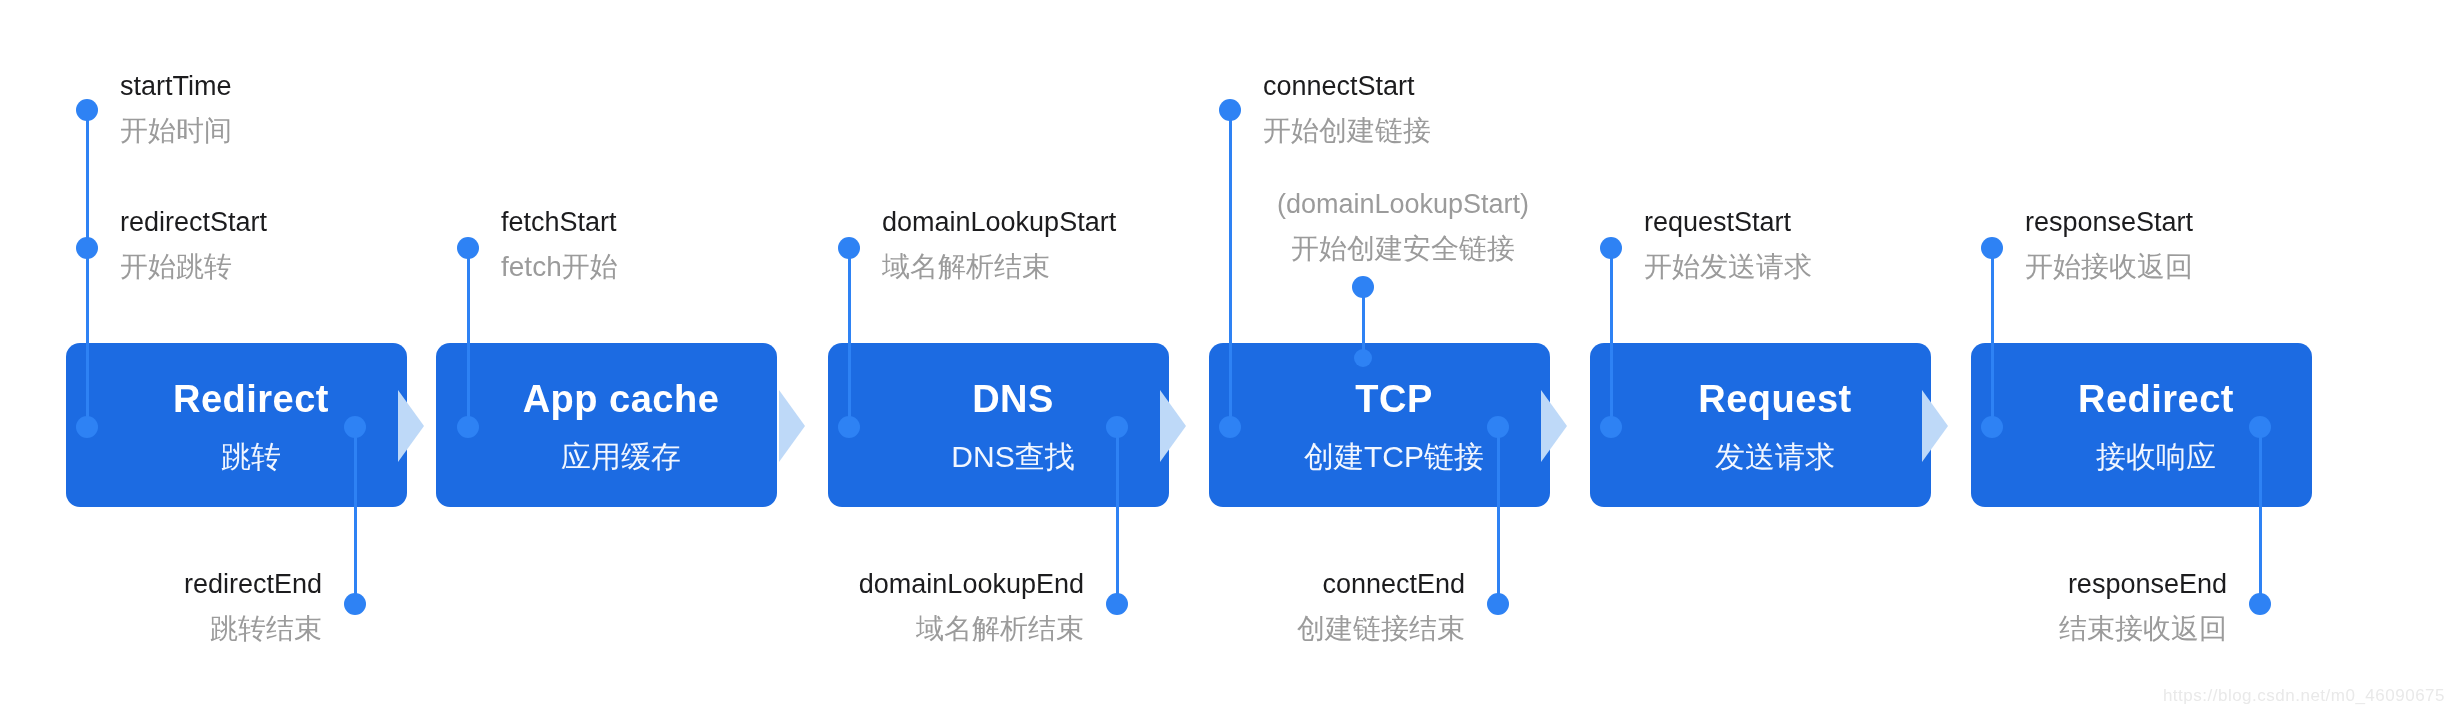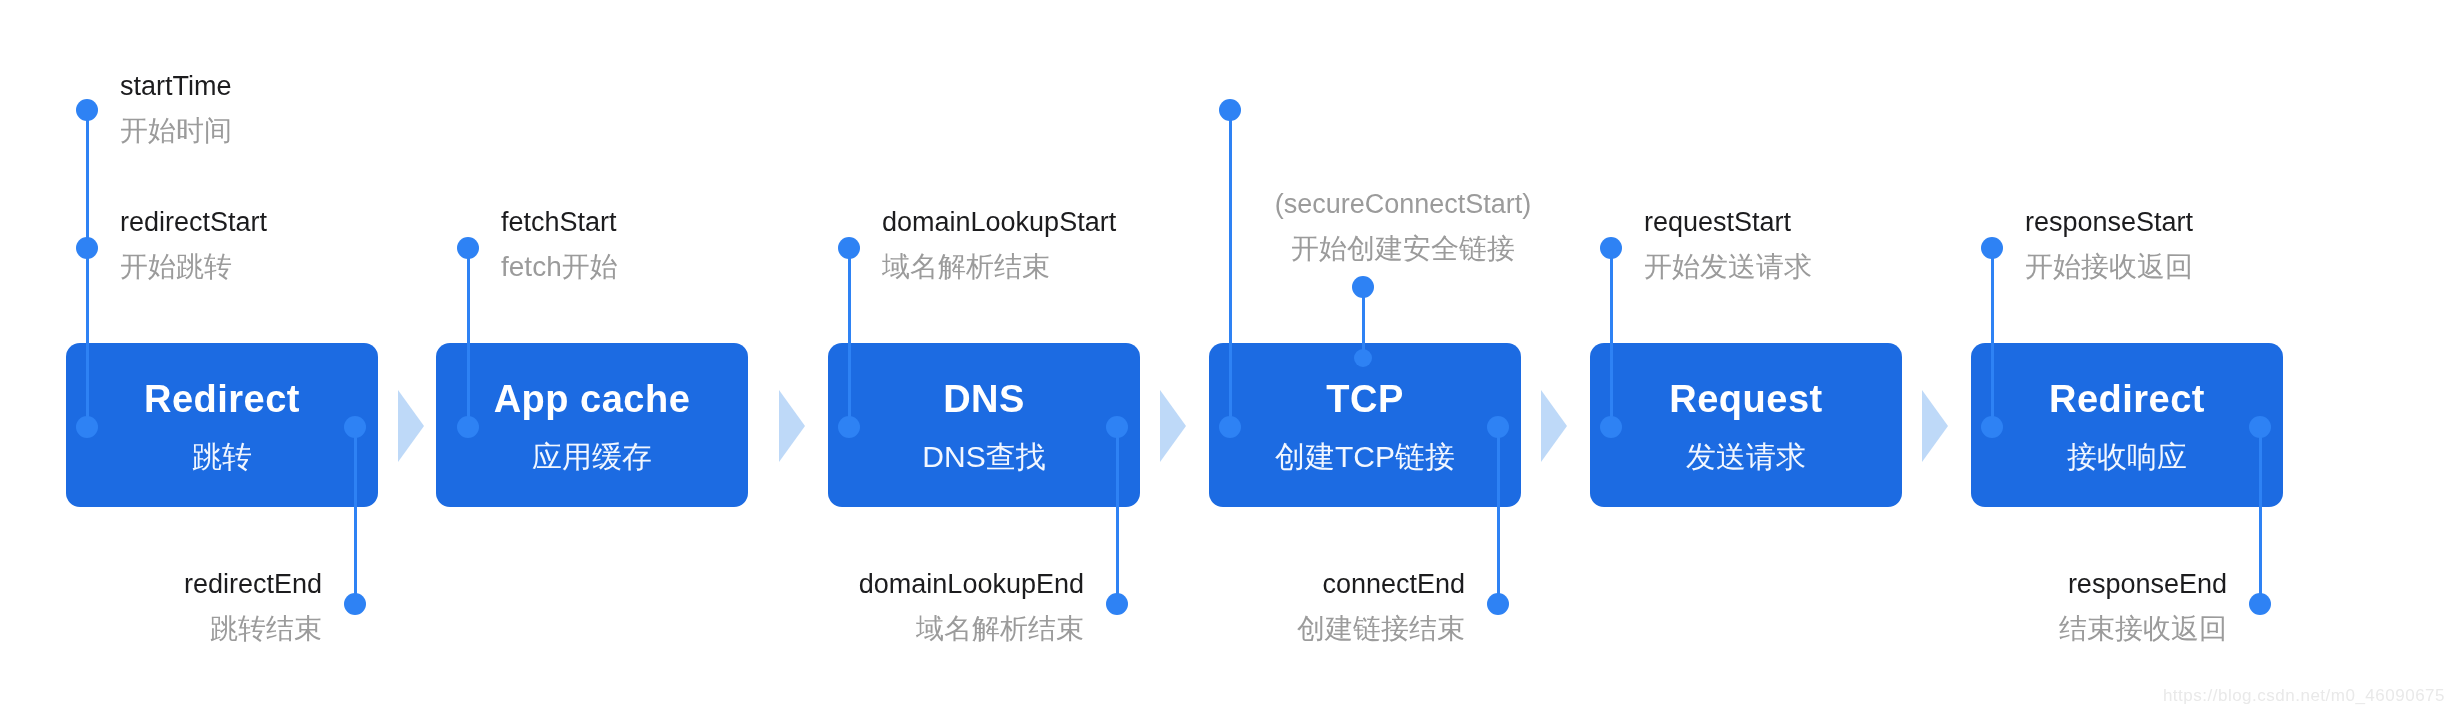--- a/index.html
+++ b/index.html
@@ -4,21 +4,21 @@
 <style>
   html,body{margin:0;padding:0;background:#ffffff;}
   .canvas{
     position:relative;width:2453px;height:718px;background:#ffffff;overflow:hidden;
     font-family:"Liberation Sans",sans-serif;
   }
   
   .stage{
     position:absolute;top:343px;width:312px;height:164px;border-radius:14px;
     background:#1c6be2;color:#ffffff;display:flex;flex-direction:column;
-    align-items:center;justify-content:flex-start;z-index:1;
+    align-items:center;justify-content:flex-start;z-index:1;padding-left:29px;
   }
   .stage-title{margin-top:34px;font-size:38px;font-weight:700;line-height:44px;letter-spacing:.5px;}
   .stage-sub{margin-top:16px;font-size:30px;font-weight:400;line-height:40px;color:#f2f7ff;}
   
   .arrow{
     position:absolute;top:390px;width:0;height:0;z-index:1;
     border-top:36px solid transparent;border-bottom:36px solid transparent;
     border-left:26px solid #bed9f8;
   }
   
@@ -121,22 +121,26 @@
     <div class="mk-sub">开始跳转</div>
   </div>
   <div class="mk" style="left:501px;top:204px">
     <div class="mk-label">fetchStart</div>
     <div class="mk-sub">fetch开始</div>
   </div>
   <div class="mk" style="left:882px;top:204px">
     <div class="mk-label">domainLookupStart</div>
     <div class="mk-sub">域名解析结束</div>
   </div>
+  <div class="mk" style="left:1263px;top:68px">
+    <div class="mk-label">connectStart</div>
+    <div class="mk-sub">开始创建链接</div>
+  </div>
   <div class="mk center" style="left:1203px;top:186px">
-    <div class="mk-label">(secureConnectStart)</div>
+    <div class="mk-label">(domainLookupStart)</div>
     <div class="mk-sub">开始创建安全链接</div>
   </div>
   <div class="mk" style="left:1644px;top:204px">
     <div class="mk-label">requestStart</div>
     <div class="mk-sub">开始发送请求</div>
   </div>
   <div class="mk" style="left:2025px;top:204px">
     <div class="mk-label">responseStart</div>
     <div class="mk-sub">开始接收返回</div>
   </div>

